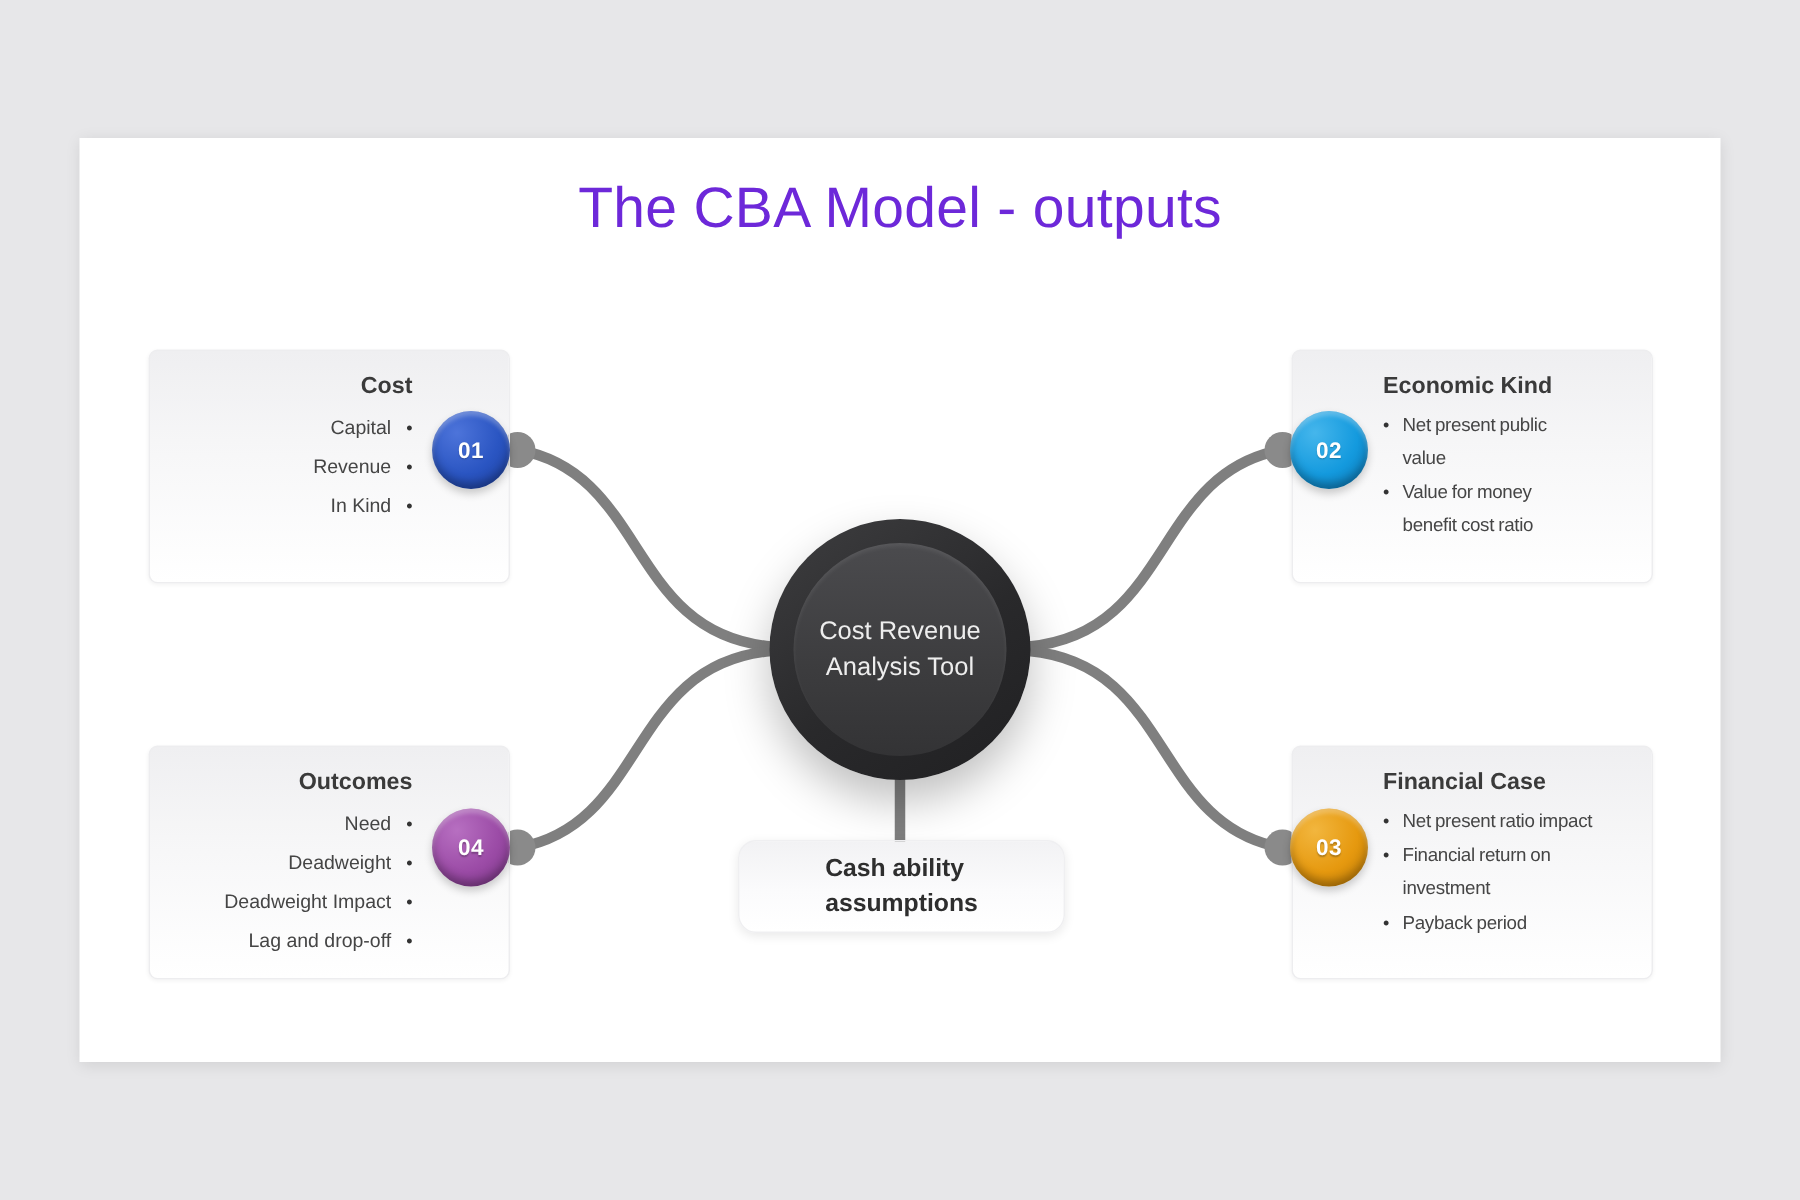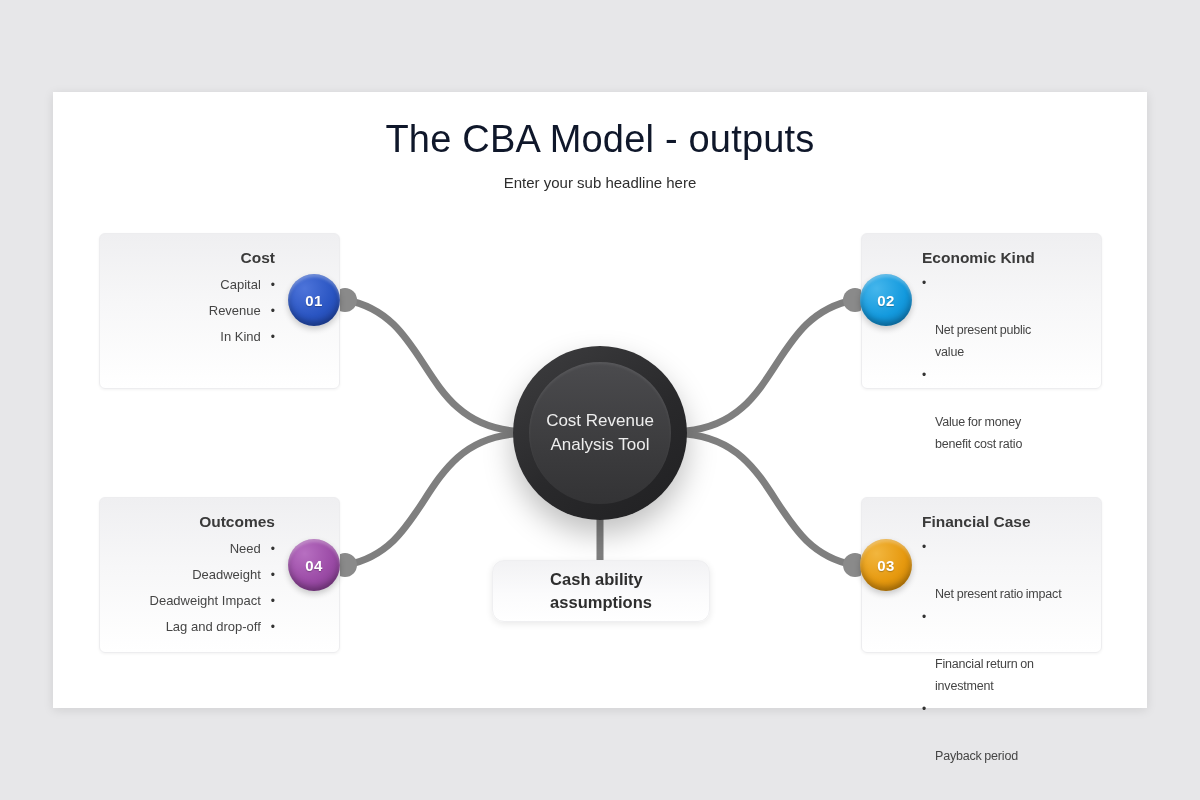--- a/index.html
+++ b/index.html
@@ -11,21 +11,21 @@
     overflow:hidden;
   }
   .stage{position:relative;width:1200px;height:800px;}
   .slide{
     position:absolute;left:53px;top:92px;width:1094px;height:616px;
     background:#ffffff;
     box-shadow:0 2px 10px rgba(0,0,0,0.10);
   }
   .title{
     position:absolute;left:0;top:118px;width:1200px;
-    text-align:center;font-size:38px;font-weight:400;color:#0f172a;
+    text-align:center;font-size:38px;font-weight:400;color:#6d28d9;
     letter-spacing:0.2px;
   }
   .subtitle{
     position:absolute;left:0;top:174px;width:1200px;
     text-align:center;font-size:15px;color:#2d2d2d;
   }
   svg.connectors{position:absolute;left:0;top:0;width:1200px;height:800px;pointer-events:none;}
   .connector{stroke:#7f7f7f;stroke-width:7;fill:none;stroke-linecap:round;}
   .knob{fill:#8a8a8a;}
 
@@ -48,21 +48,21 @@
     display:flex;justify-content:flex-end;align-items:baseline;gap:10px;
     font-size:13px;color:#454545;line-height:25px;
   }
   .item-left .bullet{color:#333;font-size:12px;}
   .item-right{
     display:flex;align-items:flex-start;gap:9px;
     font-size:12.5px;color:#454545;line-height:22px;margin-bottom:1px;
     letter-spacing:-0.2px;word-spacing:-0.5px;
   }
   .item-right .bullet{color:#333;font-size:12px;line-height:22px;}
-  .item-right .label{white-space:pre-line;margin-top:47px;}
+  .item-right .label{white-space:pre-line;}
 
   .node{
     position:absolute;width:52px;height:52px;border-radius:50%;
     display:flex;align-items:center;justify-content:center;
     box-shadow:0 3px 6px rgba(0,0,0,0.20),
                inset 0 3px 3px rgba(255,255,255,0.28),
                inset 0 -4px 6px rgba(0,0,0,0.28);
   }
   .node .node-num{
     color:#ffffff;font-size:15px;font-weight:bold;letter-spacing:0.3px;
@@ -101,21 +101,20 @@
     white-space:pre-line;
   }
 </style>
 </head>
 <body>
 
 <div class="stage">
   <div class="slide"></div>
 
   <div class="title">The CBA Model - outputs</div>
-  <div class="subtitle">Enter your sub headline here</div>
 
   <svg class="connectors" viewBox="0 0 1200 800">
     <path class="connector" d="M 346 300 C 432 316, 418 422, 514 431" style="stroke: rgb(127, 127, 127);"></path>
     <path class="connector" d="M 854 300 C 768 316, 782 422, 686 431" style="stroke: rgb(127, 127, 127);"></path>
     <path class="connector" d="M 854 565 C 768 549, 782 443, 686 434" style="stroke: rgb(127, 127, 127);"></path>
     <path class="connector" d="M 346 565 C 432 549, 418 443, 514 434" style="stroke: rgb(127, 127, 127);"></path>
     <path class="connector" d="M 600 512 L 600 561" style="stroke: rgb(127, 127, 127);"></path>
     <circle class="knob" cx="345" cy="300" r="12"></circle>
     <circle class="knob" cx="855" cy="300" r="12"></circle>
     <circle class="knob" cx="855" cy="565" r="12"></circle>

